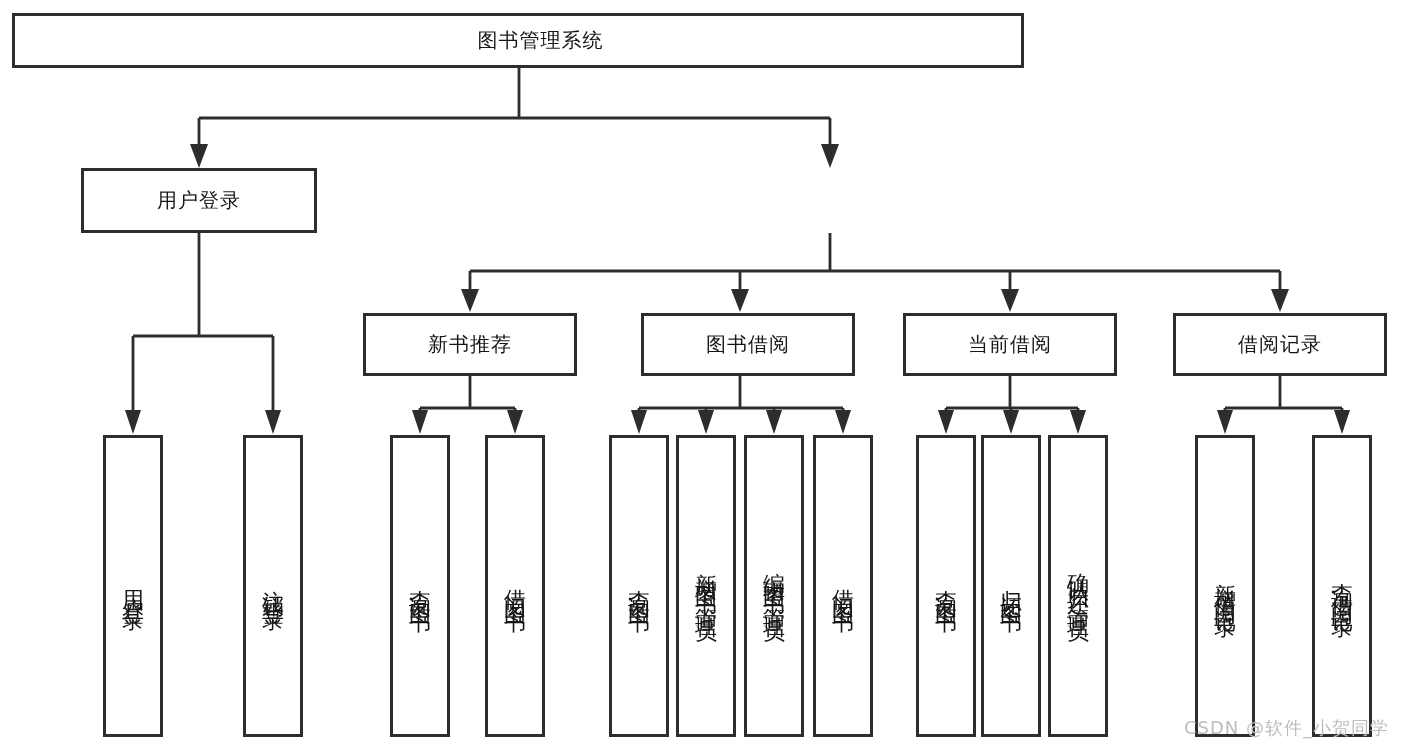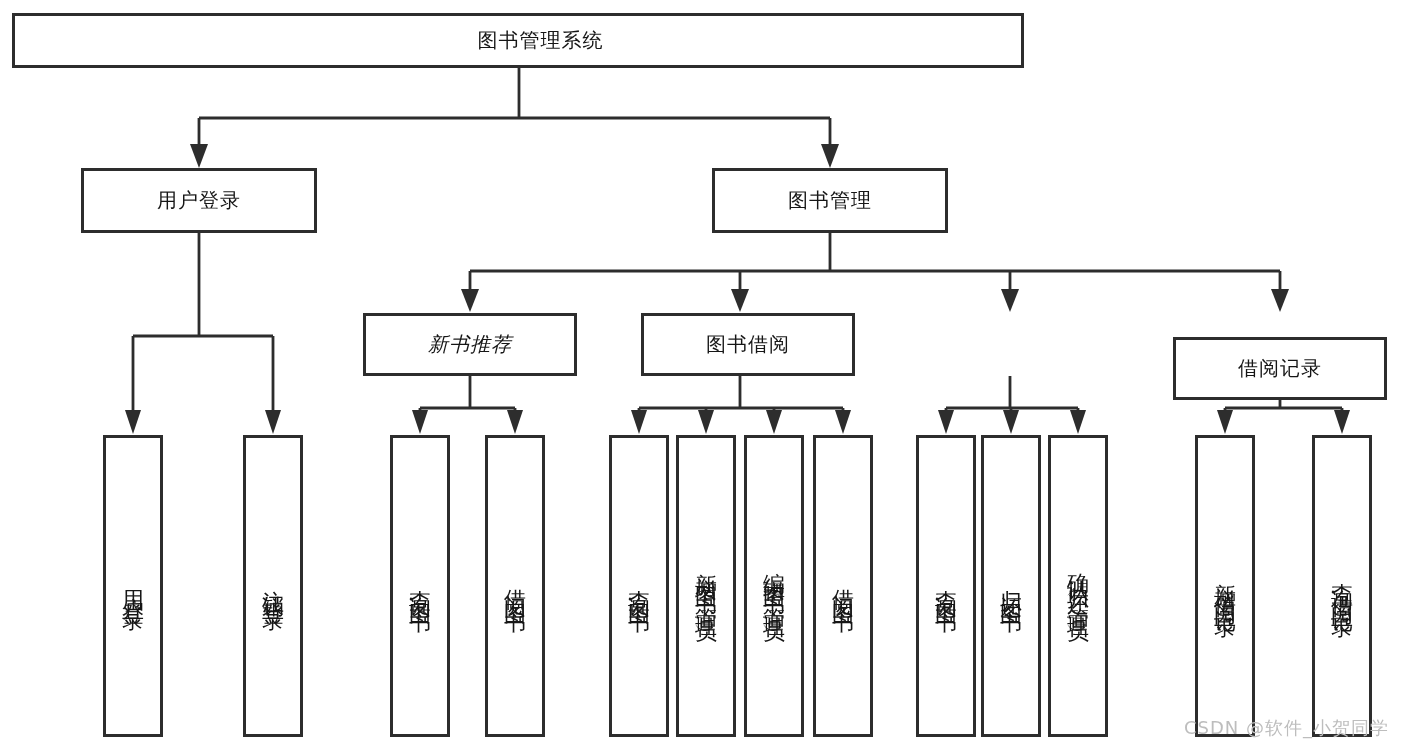--- a/index.html
+++ b/index.html
@@ -110,25 +110,25 @@
       <polygon points="1070,410 1086,410 1078,434"></polygon>
 
       <polygon points="1217,410 1233,410 1225,434"></polygon>
       <polygon points="1334,410 1350,410 1342,434"></polygon>
     </g>
   </svg>
 
   <div class="node" style="left:12px; top:13px; width:1012px; height:55px;padding-left:45px;">图书管理系统</div>
 
   <div class="node" style="left:81px; top:168px; width:236px; height:65px;">用户登录</div>
-  <div class="node" style="left:712px; top:168px; width:236px; height:65px;">图书管理</div>
 
-  <div class="node" style="left:363px; top:313px; width:214px; height:63px;font-style:italic;">新书推荐</div>
+  <div class="node" style="left:363px; top:313px; width:214px; height:63px;">新书推荐</div>
   <div class="node" style="left:633px; top:313px; width:214px; height:63px;margin-left:8px;">图书借阅</div>
-  <div class="node" style="left:1173px; top:313px; width:214px; height:63px;margin-top:24px;">借阅记录</div>
+  <div class="node" style="left:903px; top:313px; width:214px; height:63px;">当前借阅</div>
+  <div class="node" style="left:1173px; top:313px; width:214px; height:63px;">借阅记录</div>
 
   <div class="leaf" style="left:103px;">用户登录</div>
   <div class="leaf" style="left:243px;">注销登录</div>
 
   <div class="leaf" style="left:390px;">查询图书</div>
   <div class="leaf" style="left:485px;">借阅图书</div>
 
   <div class="leaf" style="left:609px;">查询图书</div>
   <div class="leaf" style="left:676px;">新增图书（管理员）</div>
   <div class="leaf" style="left:744px;">编辑图书（管理员）</div>

